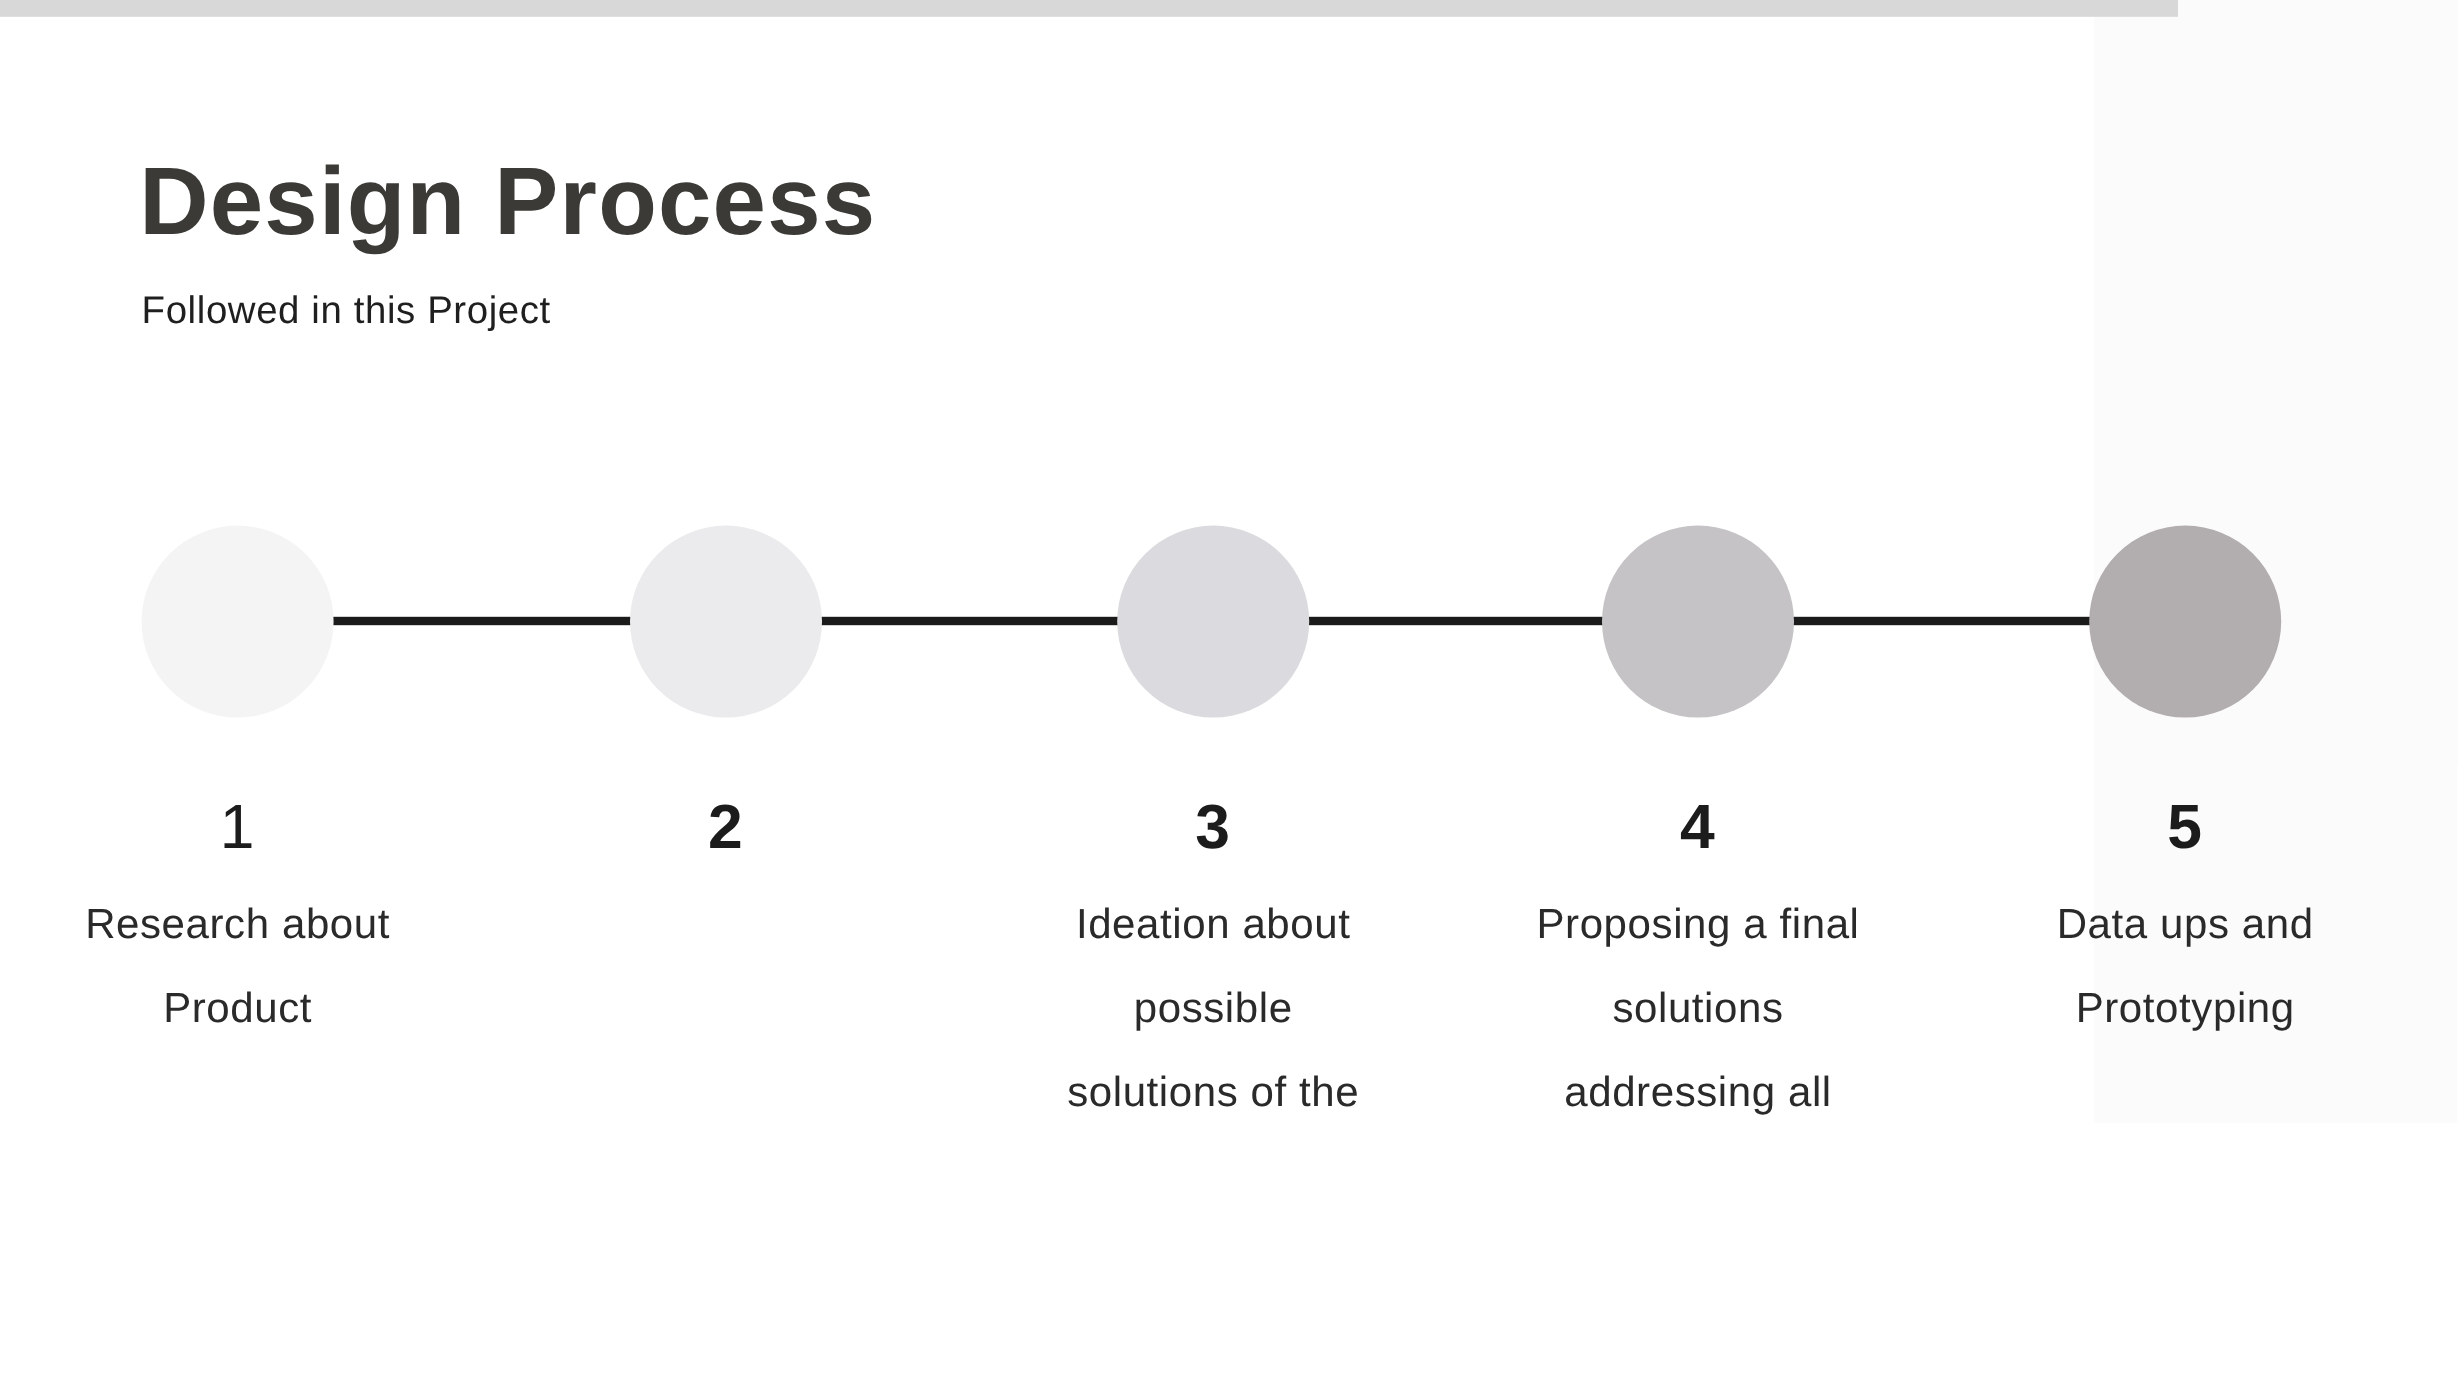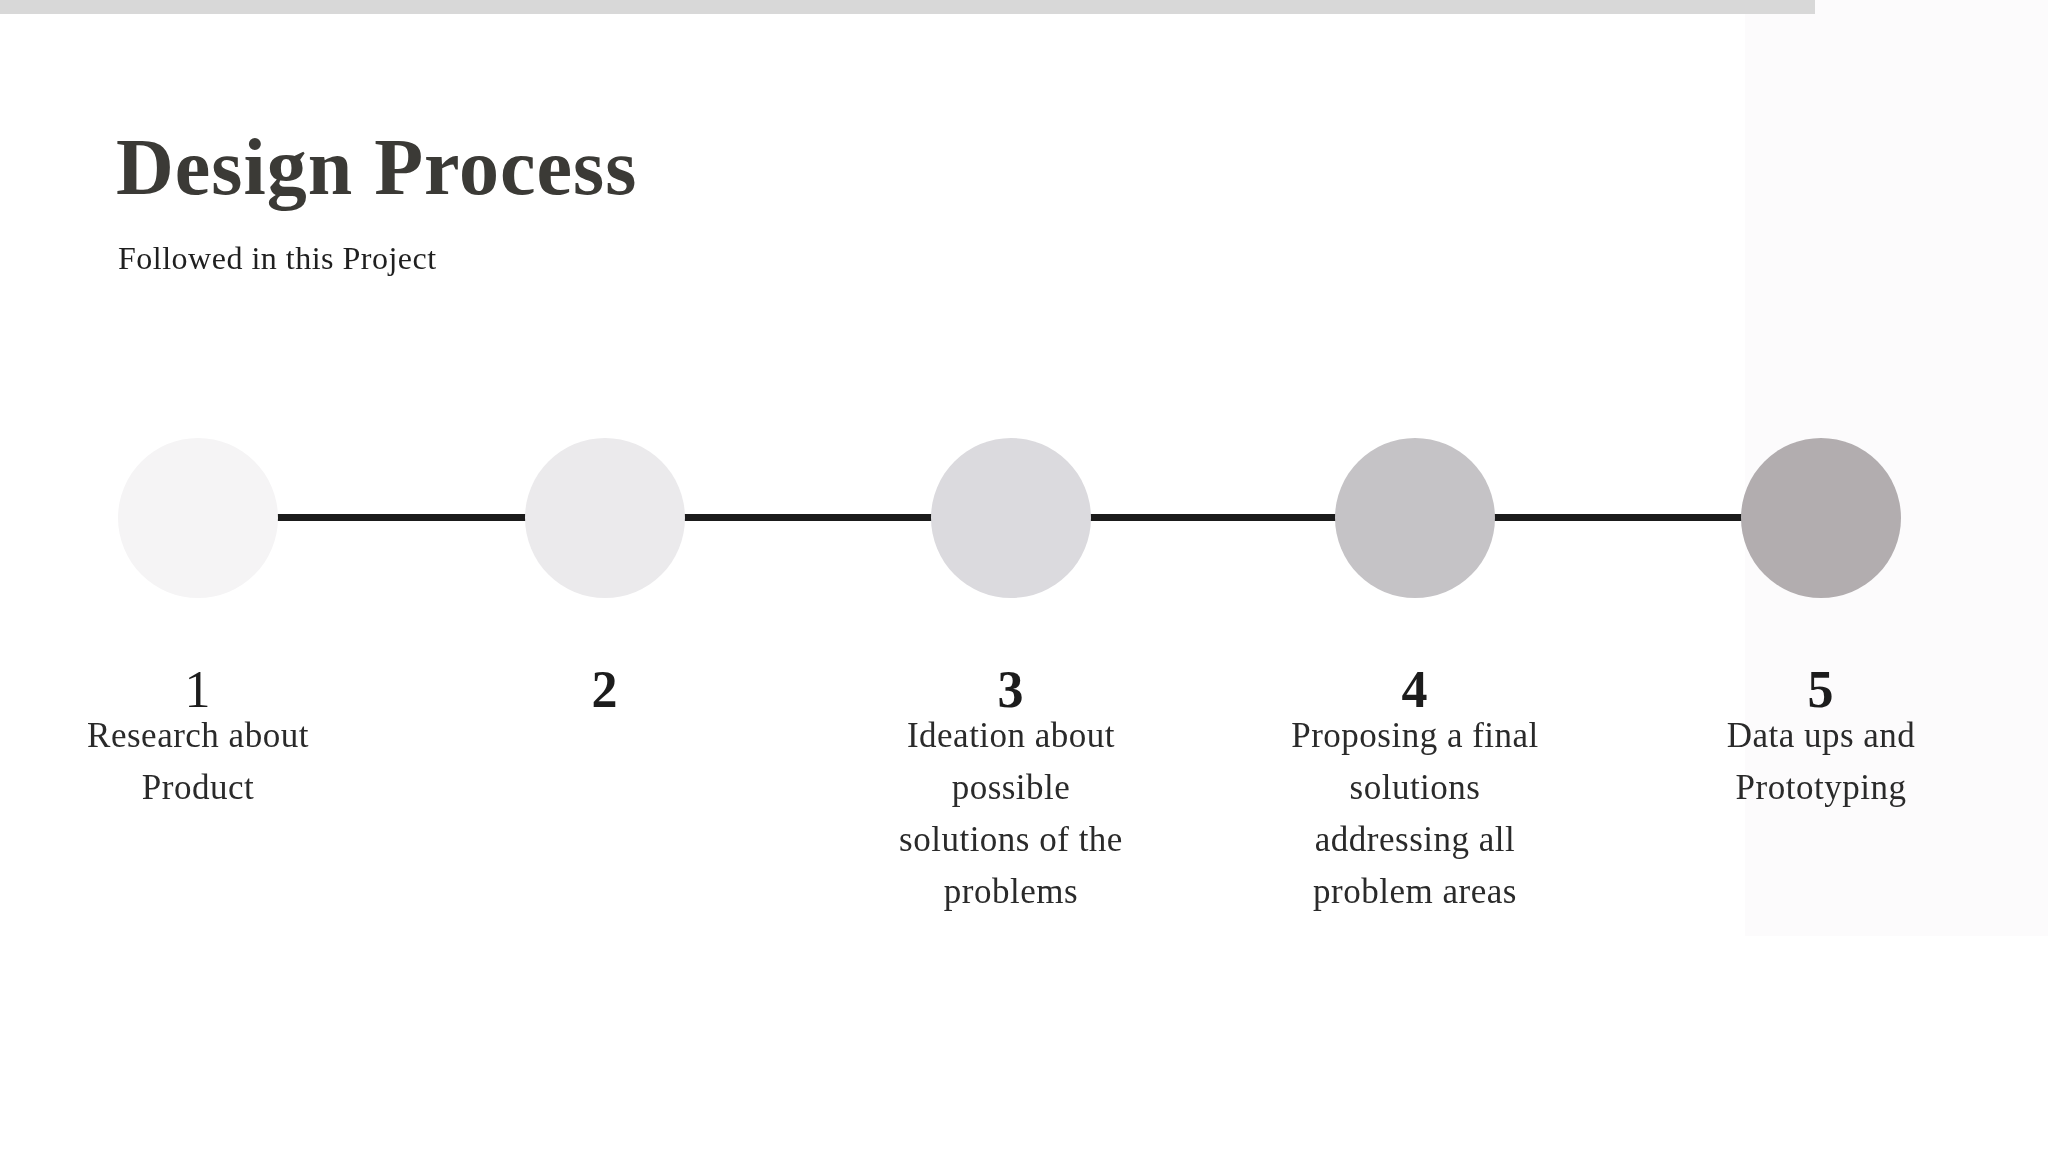--- a/index.html
+++ b/index.html
@@ -1,21 +1,21 @@
 <!DOCTYPE html>
 <html><head>
 <meta charset="utf-8">
 <style>
   html,body{margin:0;padding:0;background:#ffffff;}
   .stage{
     position:relative;
     width:2048px;height:936px;
     background:#ffffff;
     overflow:hidden;
-    font-family:Liberation Serif, serif;
+    font-family:Liberation Sans, sans-serif;
   }
   
   .side-panel{
     position:absolute;top:0;left:1745px;width:303px;height:1152px;
     background:#fcfbfc;
   }
   
   .top-bar{
     position:absolute;top:0;left:0;width:1815px;height:14px;
     background:#d8d8d8;
@@ -41,22 +41,22 @@
   .circle{
     position:absolute;top:438px;width:160px;height:160px;border-radius:50%;
     background:#eeeeee;
   }
   .step-number{
     position:absolute;top:662px;width:360px;text-align:center;
     font-size:52px;line-height:56px;color:#1c1c1c;
     letter-spacing:1px;
   }
   .step-desc{
-    position:absolute;top:710px;width:360px;text-align:center;
-    font-size:35px;line-height:52px;color:#2a2a2a;
+    position:absolute;top:736px;width:360px;text-align:center;
+    font-size:35px;line-height:70px;color:#2a2a2a;
     letter-spacing:0.5px;white-space:pre-line;
   }
 </style>
 </head>
 <body>
 
 <div class="stage">
 
   <div class="side-panel" style="background: rgb(252, 251, 252);"></div>
   <div class="top-bar" style="background: rgb(216, 216, 216);"></div>

